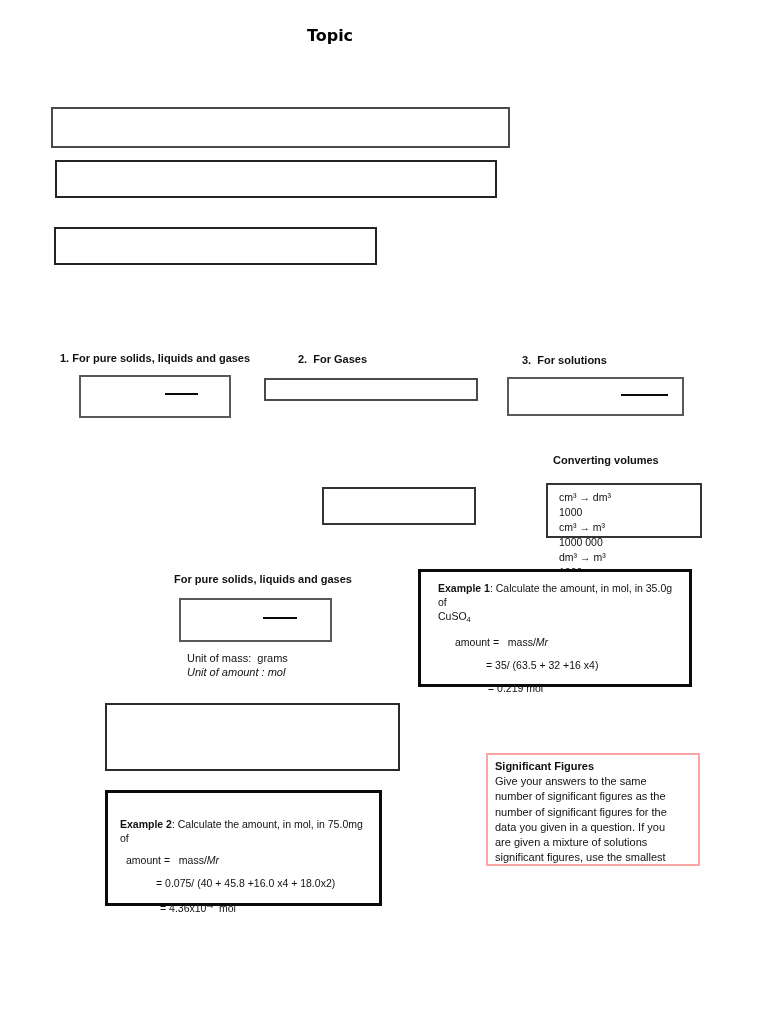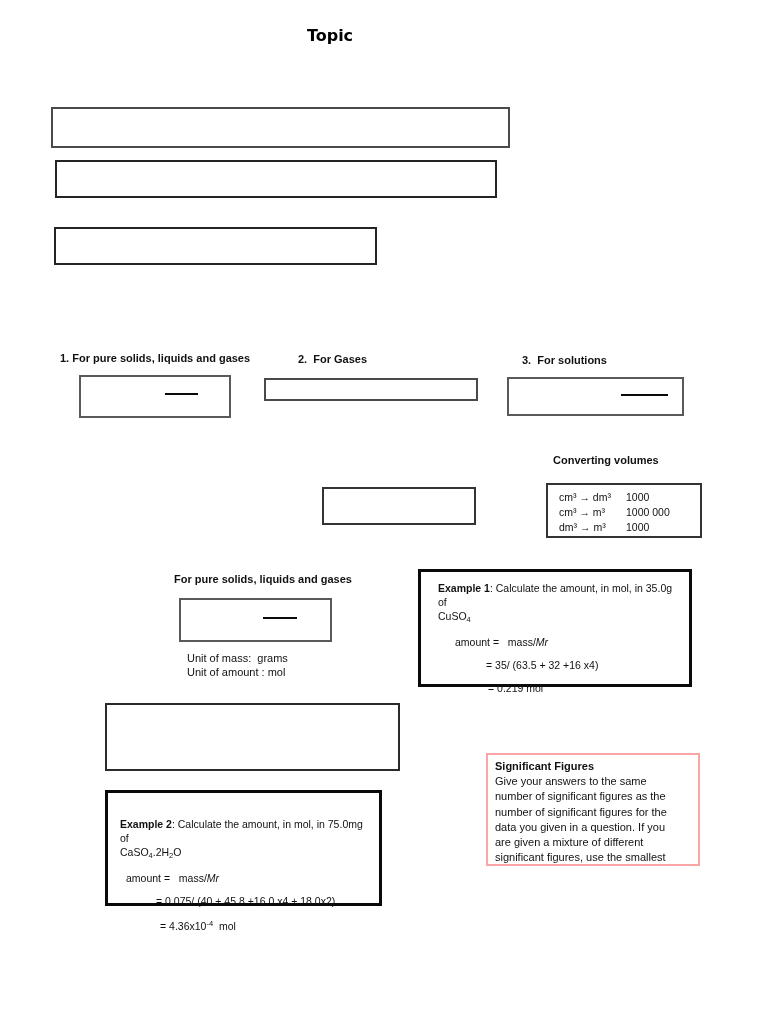--- a/index.html
+++ b/index.html
@@ -49,29 +49,29 @@
   .frac-m3 { left: 112px; top: 15px; width: 47px; }
   .frac-ps { left: 82px;  top: 17px; width: 34px; }
 
   .conv-heading { left: 553px; top: 454px; font-size: 11px; }
   .conv-box {
     left: 546px; top: 483px; width: 156px; height: 55px;
     border: 2px solid #333; background: #fff;
     padding: 5px 4px 0 11px;
     font-size: 10.5px; color: #111;
   }
-  .conv-row { display: flex; line-height: 15px; }
+  .conv-row { display: flex; line-height: 15px; flex-direction: column; }
   .conv-row .lbl { width: 67px; }
 
   .mid-box { left: 322px; top: 487px; width: 154px; height: 38px; border: 2px solid #333; background: #fff; }
 
   .h-ps { left: 126px; top: 573px; padding-left: 48px; }
   .unit-line { font-size: 11px; color: #111; line-height: 14px; }
   .u-mass   { left: 187px; top: 651px; }
-  .u-amount { left: 187px; top: 665px; }
+  .u-amount { left: 187px; top: 665px; font-style: italic; }
 
   .example-box {
     border: 3px solid #0a0a0a; background: #fff;
     font-size: 10.5px; color: #111; line-height: 14px;
   }
   .ex1 { left: 418px; top: 569px; width: 274px; height: 118px; padding: 9px 8px 0 17px; }
   .ex2 { left: 105px; top: 790px; width: 277px; height: 116px; padding: 24px 8px 0 12px; }
   sub { font-size: 7.5px; vertical-align: -2px; }
   sup { font-size: 7.5px; vertical-align: 4px; }
   .mr { font-style: italic; }
@@ -144,29 +144,28 @@
   <div class="ex-line"><span>CuSO</span><sub>4</sub></div>
   <div class="ex-line amount"><span class="t">amount =   mass/</span><span class="mr">Mr</span></div>
   <div class="ex-line step1 t">= 35/ (63.5 + 32 +16 x4)</div>
   <div class="ex-line step2 t">= 0.219 mol</div>
 </div>
 
 <div class="abs answer-box-4"></div>
 
 <div class="abs example-box ex2">
   <div class="ex-line"><span class="bold">Example 2</span><span class="t">: Calculate the amount, in mol, in 75.0mg of</span></div>
-  <div class="ex-line"><span>CaSO</span><sub>4</sub><span>.2H</span><sub>2</sub><span>O</span></div>
   <div class="ex-line amount"><span class="t">amount =   mass/</span><span class="mr">Mr</span></div>
   <div class="ex-line step1 t">= 0.075/ (40 + 45.8 +16.0 x4 + 18.0x2)</div>
   <div class="ex-line step2"><span class="t">= 4.36x10</span><sup>-4</sup><span class="t">  mol</span></div>
 </div>
 
 <div class="abs sig-box">
   <div class="bold">Significant Figures</div>
   <div class="t">Give your answers to the same</div>
   <div class="t">number of significant figures as the</div>
   <div class="t">number of significant figures for the</div>
   <div class="t">data you given in a question. If you</div>
-  <div class="t">are given a mixture of different</div>
+  <div class="t">are given a mixture of solutions</div>
   <div class="t">significant figures, use the smallest</div>
 </div>
 
 <div class="abs page-footer t">Page 1</div>
 
 </body></html>

